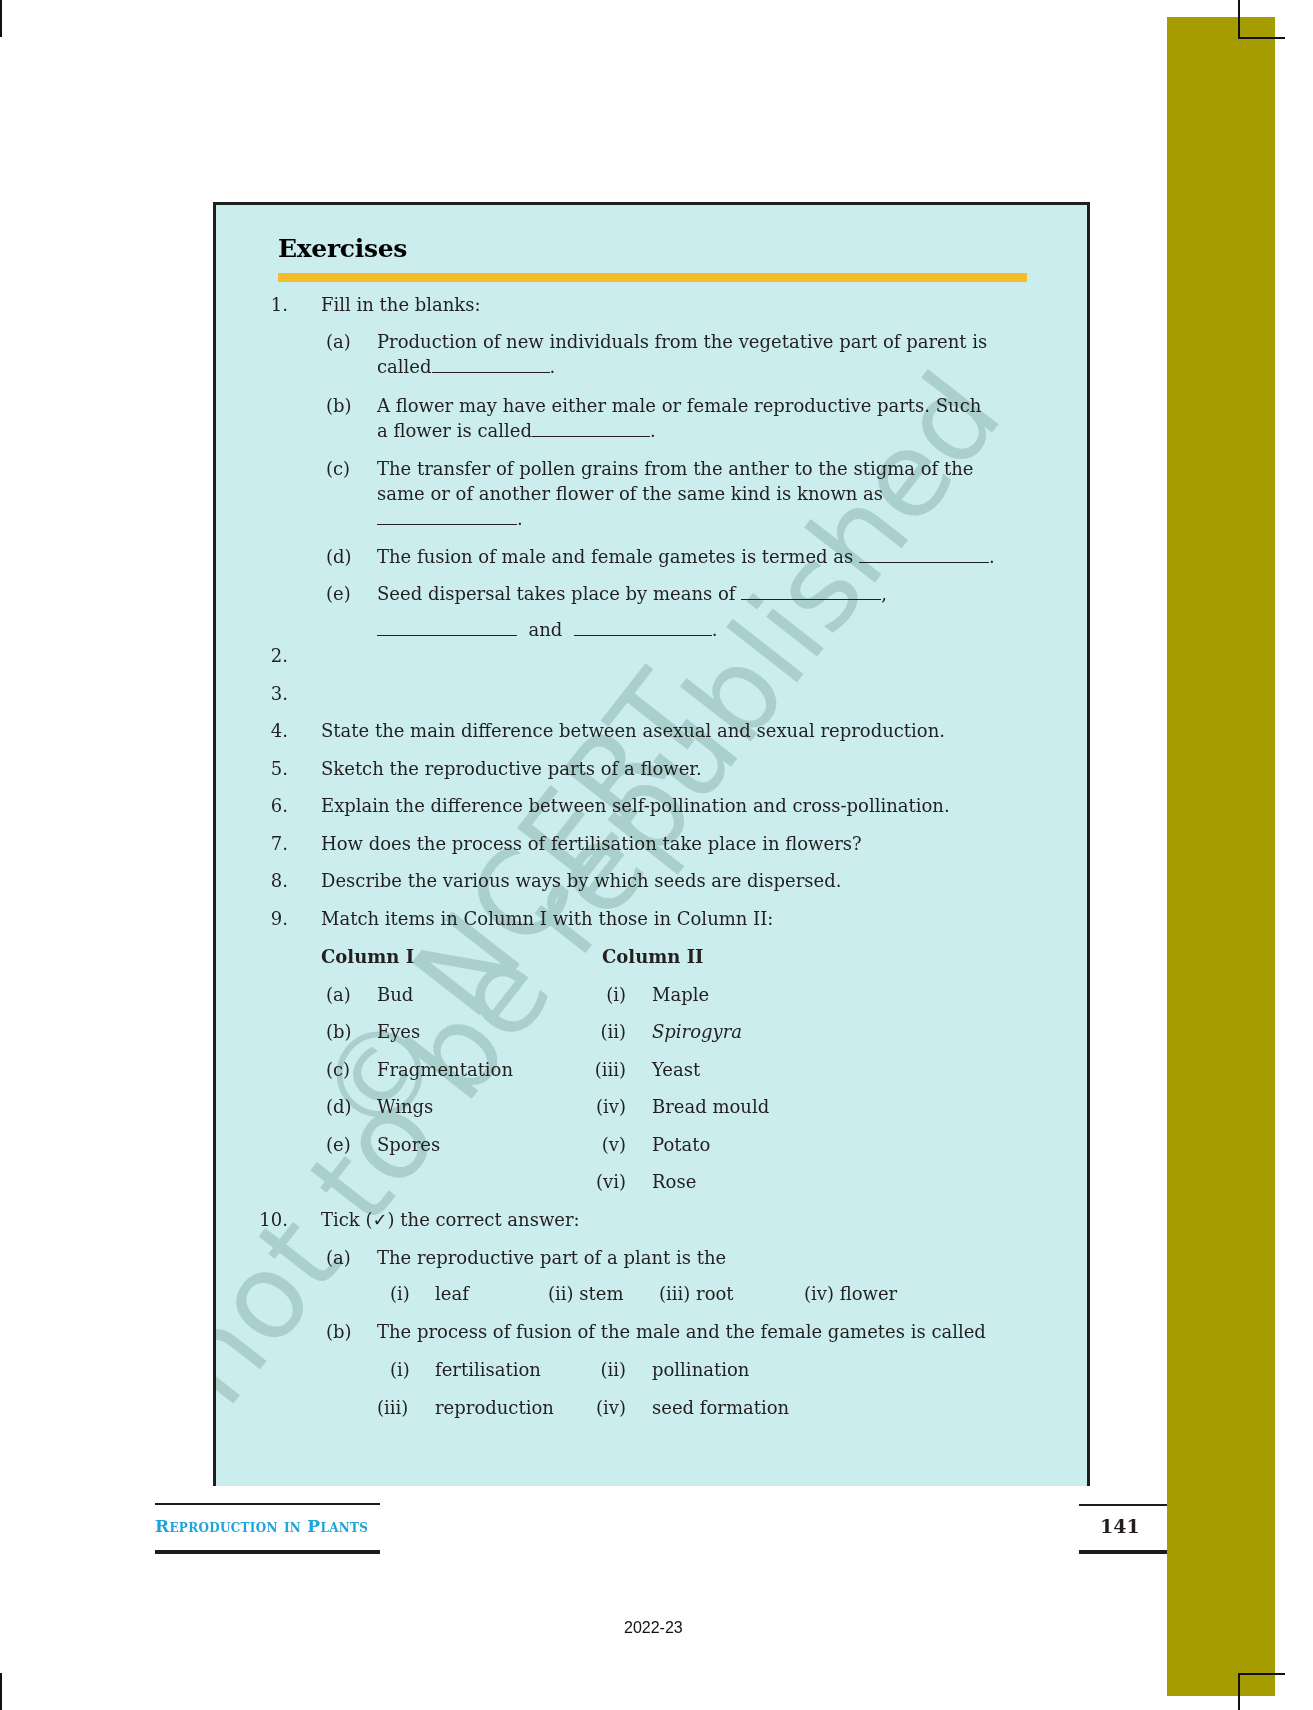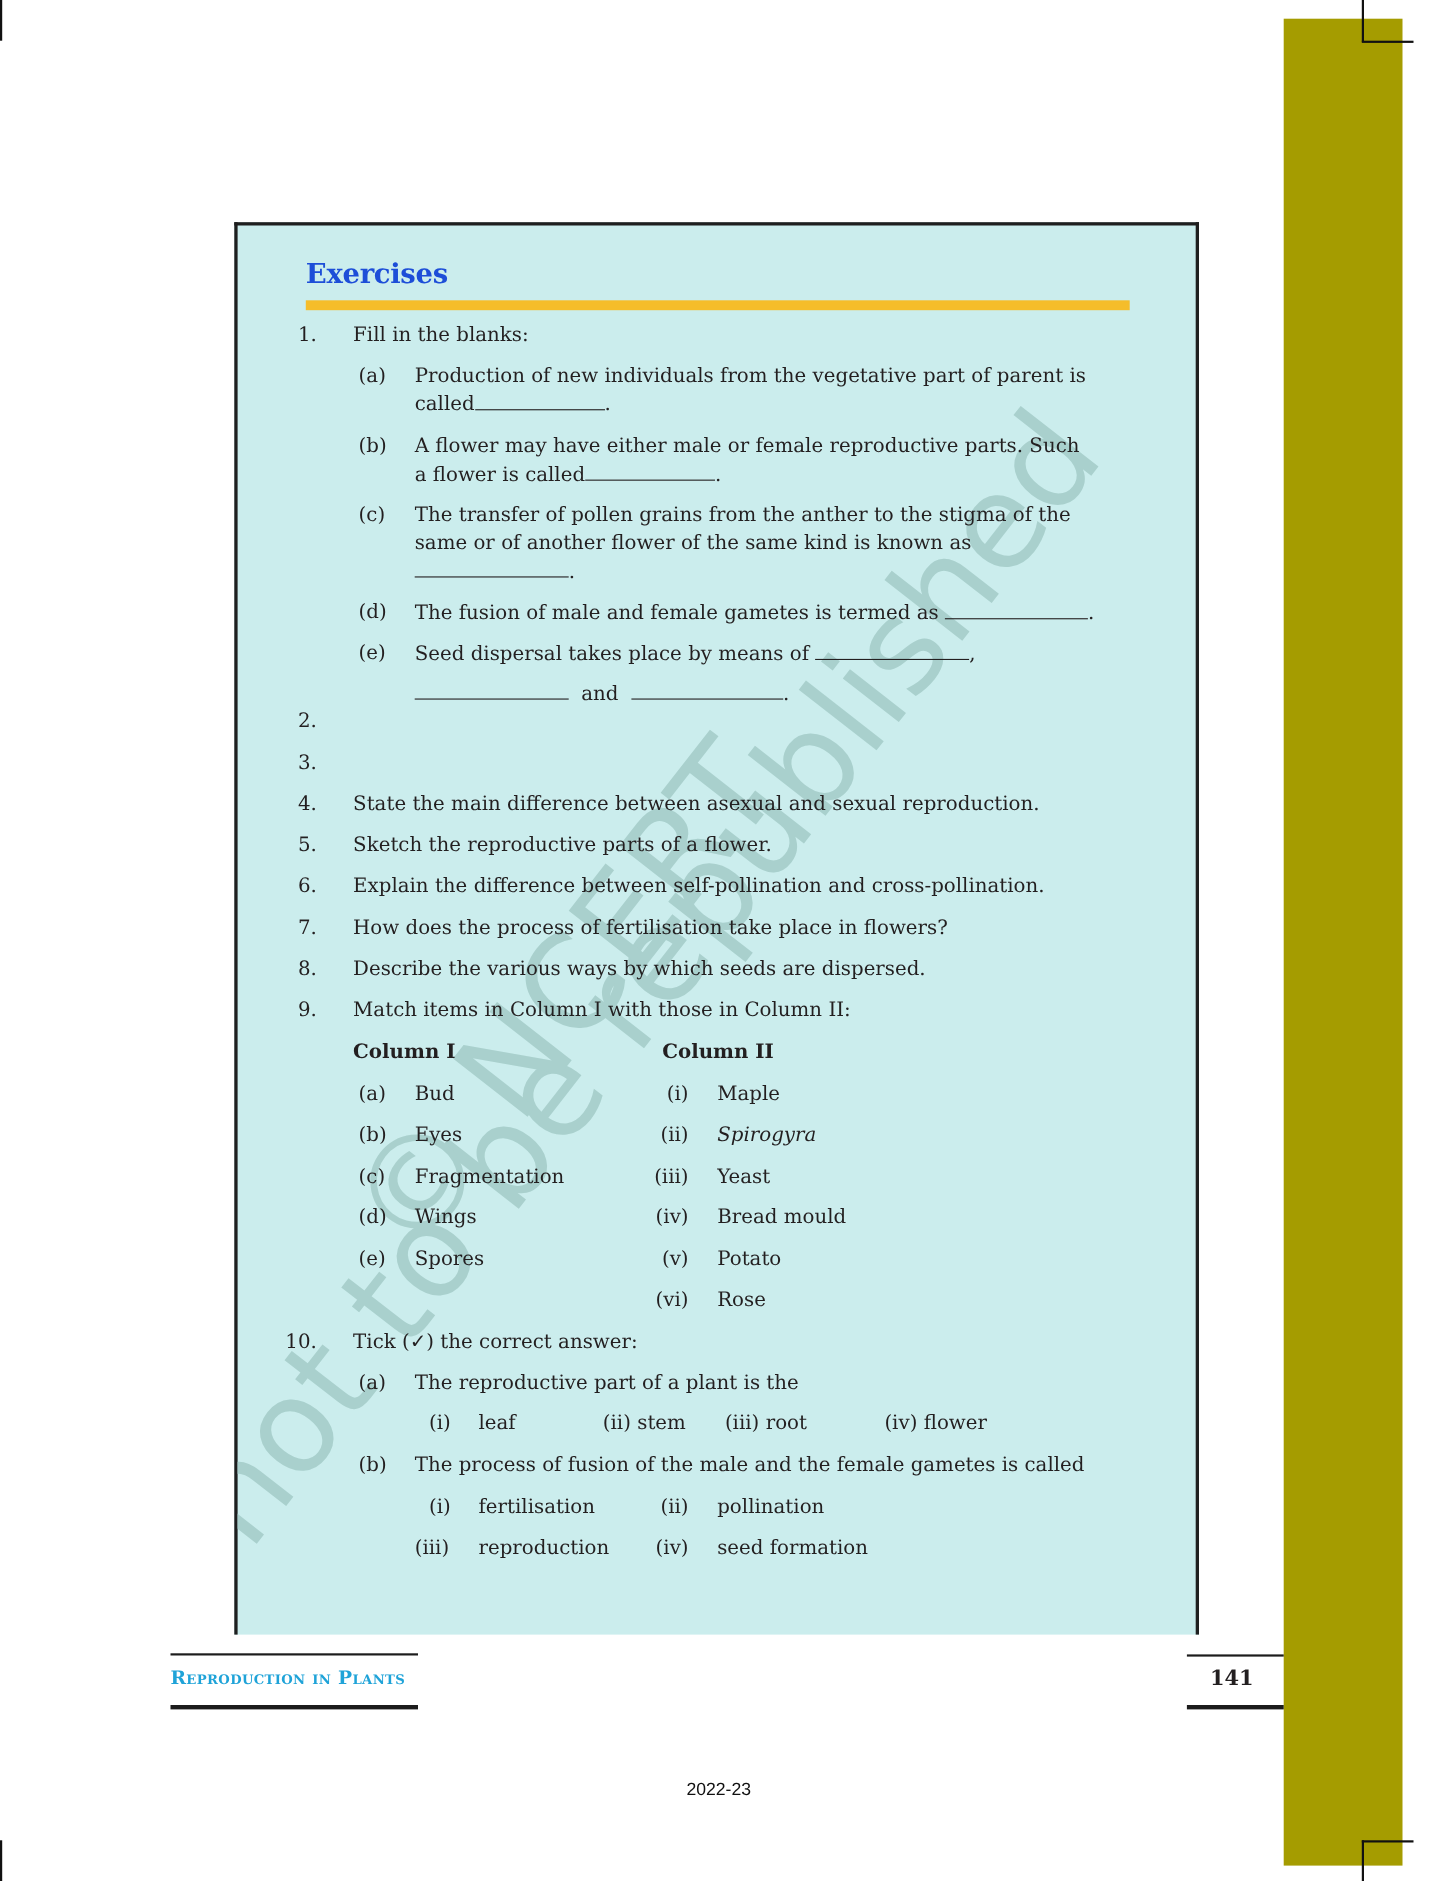--- a/index.html
+++ b/index.html
@@ -51,21 +51,21 @@
   .wm1 { left: 25px; top: 1100px; font-size: 118px; }
   .wm2 { left: 175px; top: 835px; font-size: 118px; }
 
   .ex-title {
     position: absolute;
     left: 62px; top: 29px;
     font-family: "DejaVu Serif", "Liberation Serif", serif;
     font-weight: bold;
     font-size: 25px;
     letter-spacing: -0.3px;
-    color: #1d4ed8;
+    color: #000000;
   }
   .ex-rule {
     position: absolute;
     left: 62px; top: 68px;
     width: 749px; height: 9px;
     background: #f5bd2a;
   }
 
   .line {
     position: absolute;

